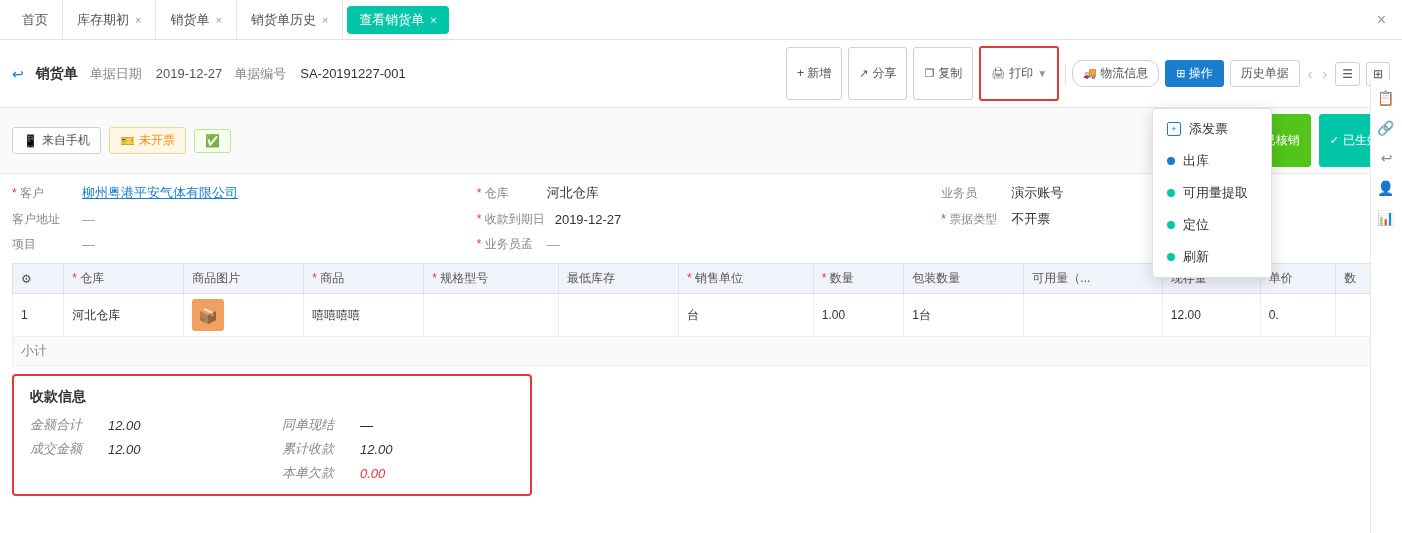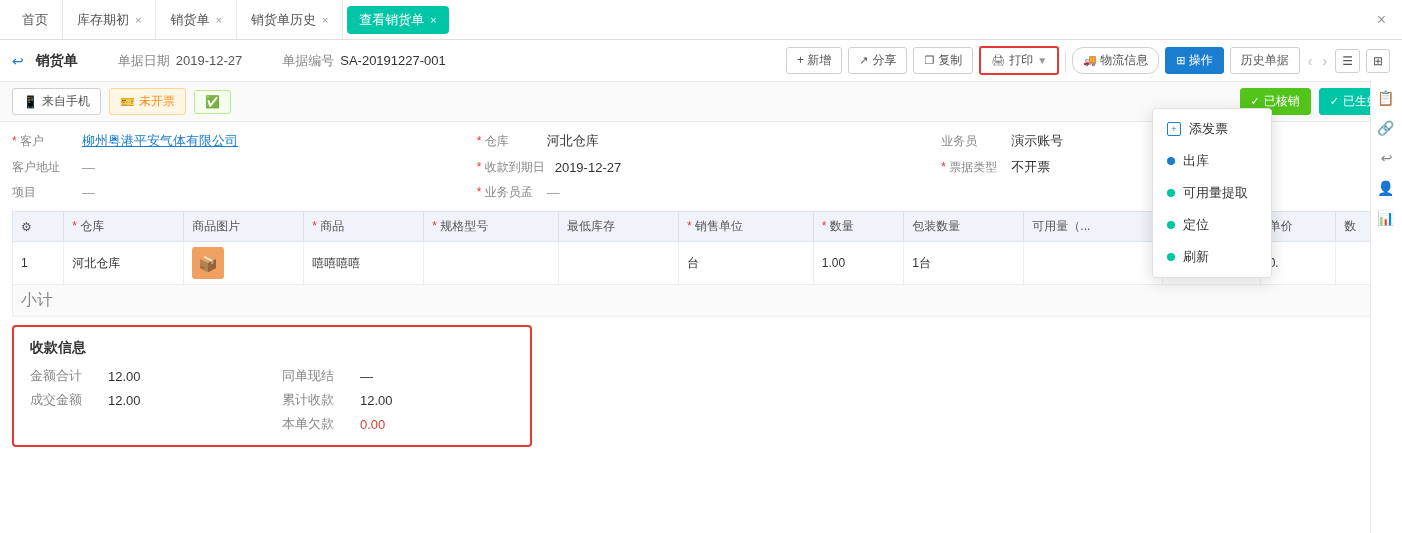--- a/index.html
+++ b/index.html
@@ -24,30 +24,30 @@
     .main { background: #fff; margin: 0; height: calc(533px - 40px); overflow: hidden; position: relative; }
 
     
     .form-header {
       display: flex; align-items: center; padding: 6px 12px;
       border-bottom: 1px solid #e8e8e8; background: #fff; gap: 16px; flex-wrap: wrap;
     }
     .form-header-left { display: flex; align-items: center; gap: 12px; }
     .form-icon { color: #1a7dce; font-size: 14px; }
     .form-title { font-size: 14px; font-weight: 600; color: #333; }
-    .form-meta { display: flex; align-items: center; gap: 6px; font-size: 13px; color: #555; margin-left: 28px; }
+    .form-meta { display: flex; align-items: center; gap: 14px; font-size: 13px; color: #555; }
     .form-meta label { color: #888; }
     .form-meta-no { color: #333; font-weight: 500; }
 
     
     .toolbar {
       display: flex; align-items: center; gap: 6px; margin-left: auto;
     }
     .btn {
-      display: flex; align-items: center; gap: 4px; padding: 4px 10px;
+      display: flex; align-items: center; gap: 4px; padding: 17px 10px;
       border: 1px solid #d0d0d0; border-radius: 3px; cursor: pointer;
       font-size: 12px; background: #fff; color: #555; white-space: nowrap;
     }
     .divider-v { width: 1px; height: 20px; background: #e0e0e0; }
 
     
     .action-row {
       display: flex; align-items: center; padding: 6px 12px; gap: 8px;
       background: #fafafa; border-bottom: 1px solid #e8e8e8;
     }
@@ -68,30 +68,30 @@
     .field-value { color: #333; font-size: 13px; }
     .field-link { color: #1a7dce; text-decoration: underline; cursor: pointer; }
     .field-dash { color: #999; }
     .field-add-btn { color: #fa8c16; cursor: pointer; font-size: 12px; border: 1px solid #fa8c16; border-radius: 3px; padding: 1px 6px; }
     table { width: 100%; border-collapse: collapse; font-size: 12px; }
     thead tr { background: #f0f4fa; }
     thead th { padding: 6px 8px; text-align: left; border: 1px solid #dde3ee; color: #555; font-weight: 500; white-space: nowrap; }
     thead th.req::before { content: "* "; color: #e53935; }
     tbody tr { background: #fff; }
     tbody td { padding: 5px 8px; border: 1px solid #eee; color: #333; }
-    .subtotal-row td { background: #fafafa; color: #888; font-size: 16px; }
+    .subtotal-row td { background: #fafafa; color: #888; font-size: 13px; }
 
     
     .summary-box {
       margin: 8px 12px; border: 2px solid #e53935; border-radius: 4px;
       padding: 12px 16px; background: #fff; max-width: 520px;
     }
     .summary-title { font-weight: 600; font-size: 14px; margin-bottom: 10px; }
     .summary-grid { display: grid; grid-template-columns: 1fr 1fr; gap: 6px 20px; }
-    .summary-item { display: flex; align-items: center; gap: 8px; font-size: 13px; }
+    .summary-item { display: flex; align-items: center; gap: 8px; font-size: 13px; font-style: italic; }
     .summary-label { color: #888; min-width: 70px; }
     .summary-value { color: #333; }
     .summary-value-red { color: #e53935; }
     .summary-value-hint { color: #888; font-size: 12px; }
 
     
     .dropdown-menu {
       position: absolute; top: 68px; right: 130px;
       background: #fff; border: 1px solid #e0e0e0; border-radius: 4px;
       box-shadow: 0 4px 16px rgba(0,0,0,0.15); z-index: 100; min-width: 120px;

